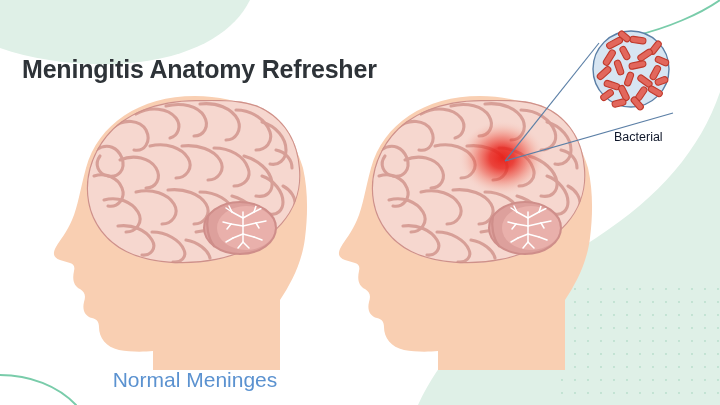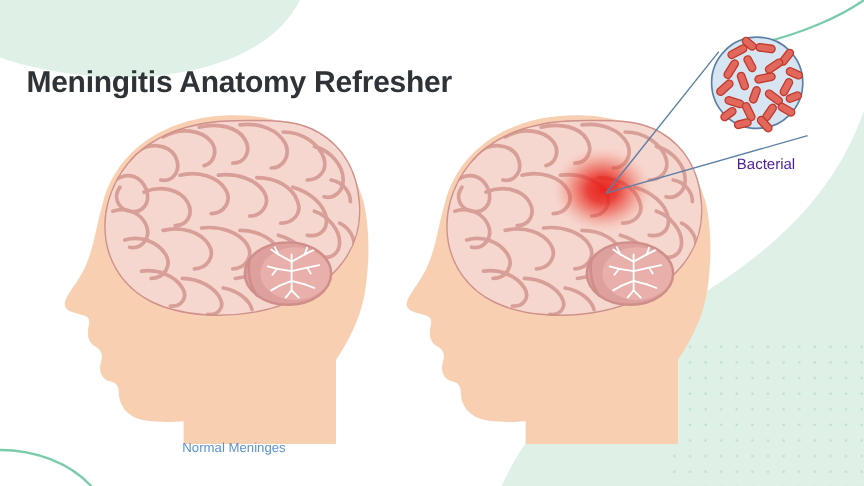--- a/index.html
+++ b/index.html
@@ -20,32 +20,32 @@
     font-size:25px;
     font-weight:700;
     letter-spacing:-0.2px;
     color:#2e3338;
     white-space:nowrap;
     margin-top:41px;
   }
   .caption{
     position:absolute;
     top:368px;
-    font-size:11px;
+    font-size:21px;
     color:#5b92d0;
     white-space:nowrap;
     text-align:center;
   }
   .caption.left{left:60px;width:270px;}
   .caption.right{left:340px;width:290px;}
   .bact-label{
     position:absolute;
     left:614px; top:130px;
     font-size:12.5px;
-    color:#4c1d95;
+    color:#0f172a;
     white-space:nowrap;
   }
 </style>
 </head>
 <body>
 
 <div id="stage">
 
   <svg id="bg-svg" viewBox="0 0 720 405">
     <defs>

